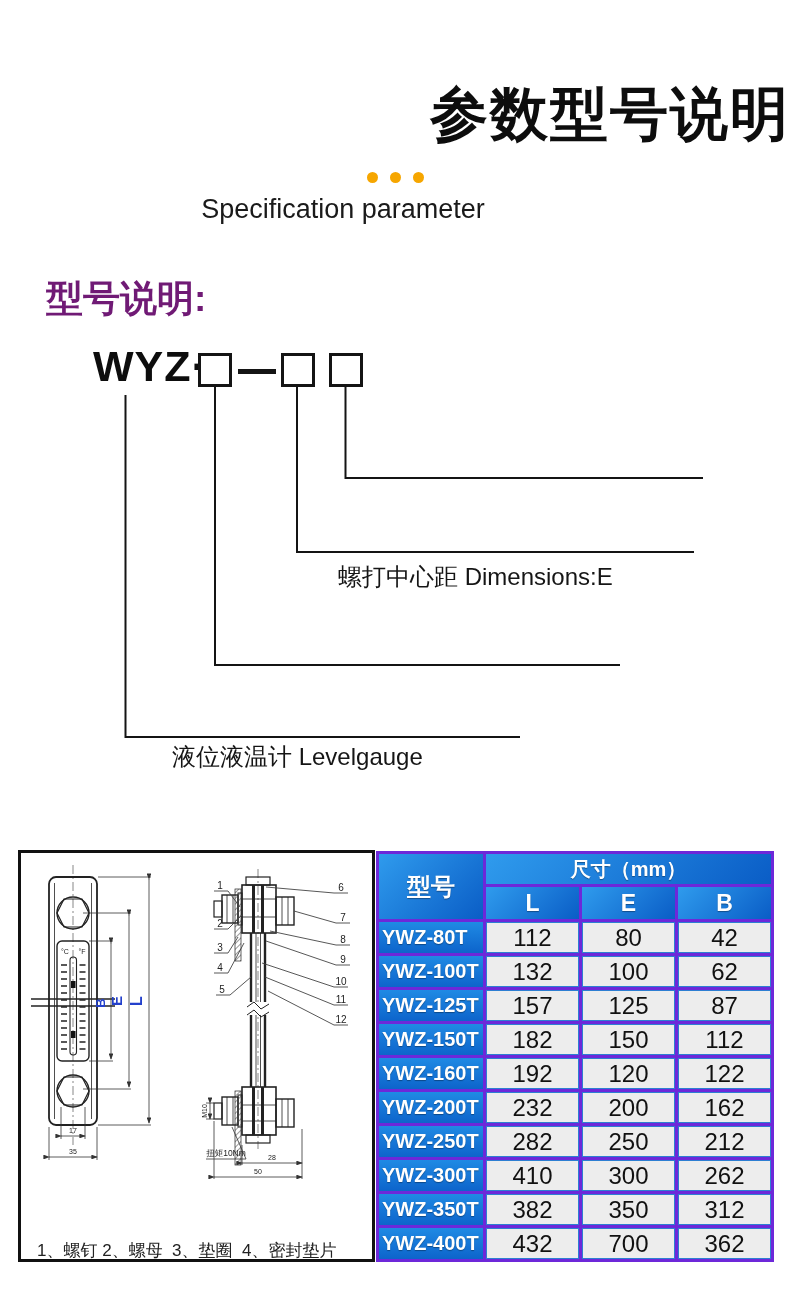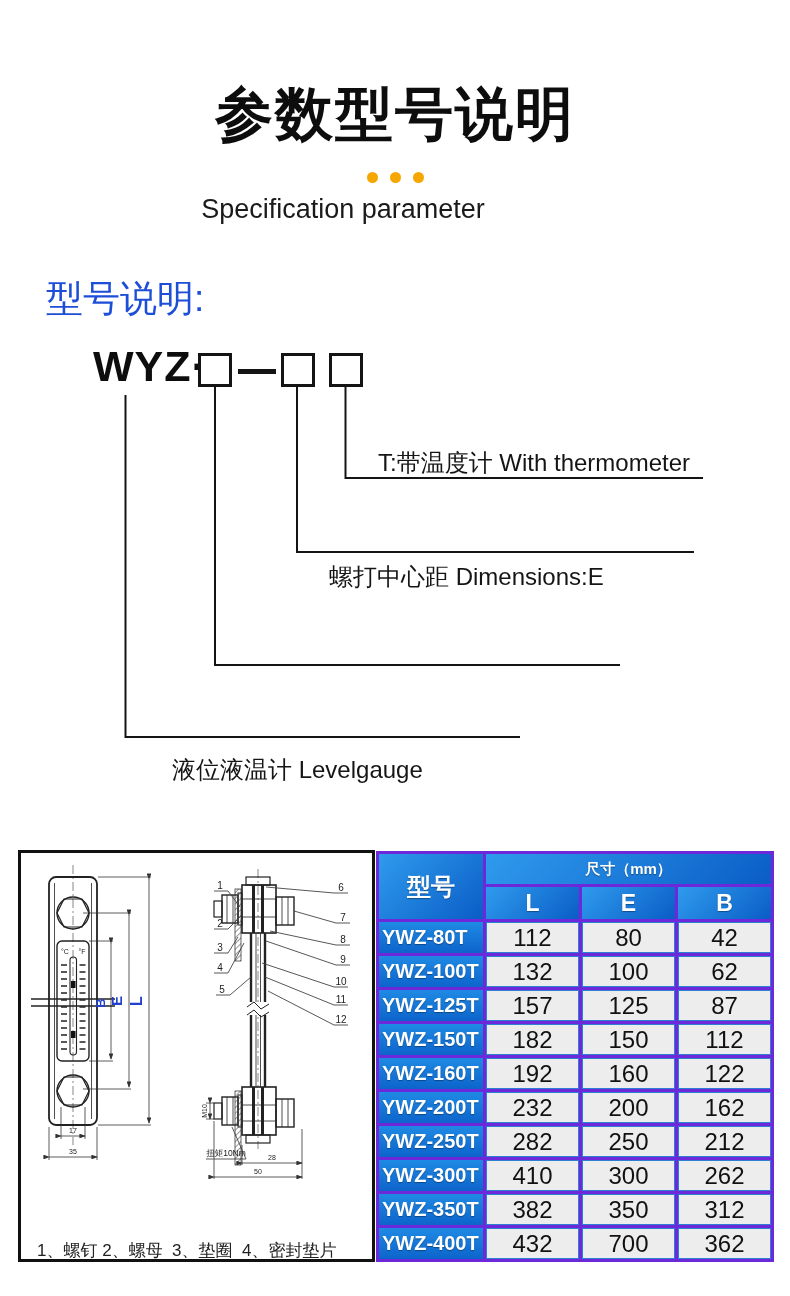--- a/index.html
+++ b/index.html
@@ -4,53 +4,53 @@
 <style>
   html,body{margin:0;padding:0;}
   body{
     width:790px;height:1296px;position:relative;background:#ffffff;
     font-family:"Liberation Sans","DejaVu Sans",sans-serif;color:#111;
     overflow:hidden;
   }
   .abs{position:absolute;}
 
   
-  .page-title{left:0;top:82px;width:790px;text-align:center;
+  .page-title{left:0;top:82px;width:790px;text-align:right;
     font-size:58px;font-weight:900;letter-spacing:2px;color:#0d0d0d;line-height:1.1;}
   .dots{left:0;top:172px;width:790px;text-align:center;line-height:0;}
   .dot{display:inline-block;width:11px;height:11px;border-radius:50%;margin:0 6px;}
   .subtitle{left:0;top:194px;width:686px;text-align:center;font-size:27px;color:#1a1a1a;}
 
   
-  .sec-heading{left:46px;top:274px;font-size:37px;font-weight:400;color:#1d4ed8;}
+  .sec-heading{left:46px;top:274px;font-size:37px;font-weight:700;color:#701a75;}
   .diagram{left:0;top:338px;width:790px;height:475px;}
   .wyz{left:93px;top:4px;font-size:43px;font-weight:900;letter-spacing:1px;color:#0d0d0d;position:absolute;}
   .codebox{position:absolute;width:28px;height:28px;border:3px solid #141414;top:15px;background:#fff;}
   .sq1{left:198px;} .sq2{left:281px;} .sq3{left:329px;}
   .dashbar{position:absolute;left:238px;top:31px;width:38px;height:5px;background:#141414;}
   .conn{position:absolute;left:0;top:0;width:790px;height:475px;}
   .ann{position:absolute;font-size:24px;color:#151515;line-height:29px;white-space:pre;}
   .ann-t{left:378px;top:52px;}
-  .ann-e{left:329px;top:166px;}
+  .ann-e{left:338px;top:166px;}
   .ann-bh{left:243px;top:236px;}
-  .ann-lg{left:172px;top:359px;}
+  .ann-lg{left:172px;top:346px;}
 
   
   .panel{left:18px;top:850px;width:351px;height:406px;border:3px solid #111;background:#fff;}
   .parts{position:absolute;left:16px;top:338px;font-size:17px;color:#222;line-height:24px;white-space:pre;}
   .drawing-svg{position:absolute;left:0;top:0;}
 
   
   .spec-table{left:376px;top:851px;}
   table{border-collapse:separate;border-spacing:3px;background:#6d28d9;}
   th,td{padding:0;}
   .hd{background:linear-gradient(135deg,#2f9bed 0%,#0a5dc6 100%);color:#fff;
       font-weight:700;text-align:center;text-shadow:0 1px 1px rgba(0,0,0,.35);}
   .hd-model{font-size:24px;}
-  .hd-size{font-size:15px;height:30px;}
+  .hd-size{font-size:20px;height:30px;}
   .hd-sub{font-size:23px;height:32px;}
   .cell-model{background:linear-gradient(180deg,#1f8ae4,#0d64cb);color:#fff;font-weight:700;
       font-size:20px;text-align:left;padding-left:3px;height:31px;
       text-shadow:0 1px 1px rgba(0,0,0,.35);white-space:nowrap;}
   .cell-num{background:#ededed;border:1px solid #2d7fd2;text-align:center;
       font-size:24px;color:#111;height:29px;}
 </style>
 </head>
 <body>
 
@@ -72,21 +72,20 @@
   <svg class="conn" viewBox="0 0 790 475">
     <g stroke="#141414" stroke-width="2" fill="none">
       <path d="M125.5 57 V399 H520"></path>
       <path d="M215 49 V327 H620"></path>
       <path d="M297 49 V214 H694"></path>
       <path d="M345.5 49 V140 H703"></path>
     </g>
   </svg>
 
   <div class="ann ann-t">
-    <div>T:带温度计 With thermometer</div>
   </div>
   <div class="ann ann-e">
     <div>螺打中心距 Dimensions:E</div>
   </div>
   <div class="ann ann-lg">
     <div>液位液温计 Levelgauge</div>
   </div>
 </div>
 
 <div class="abs panel">
@@ -295,21 +294,21 @@
     </tr>
     <tr>
       <td class="cell-model">YWZ-150T</td>
       <td class="cell-num">182</td>
       <td class="cell-num">150</td>
       <td class="cell-num">112</td>
     </tr>
     <tr>
       <td class="cell-model">YWZ-160T</td>
       <td class="cell-num">192</td>
-      <td class="cell-num">160</td>
+      <td class="cell-num">120</td>
       <td class="cell-num">122</td>
     </tr>
     <tr>
       <td class="cell-model">YWZ-200T</td>
       <td class="cell-num">232</td>
       <td class="cell-num">200</td>
       <td class="cell-num">162</td>
     </tr>
     <tr>
       <td class="cell-model">YWZ-250T</td>

